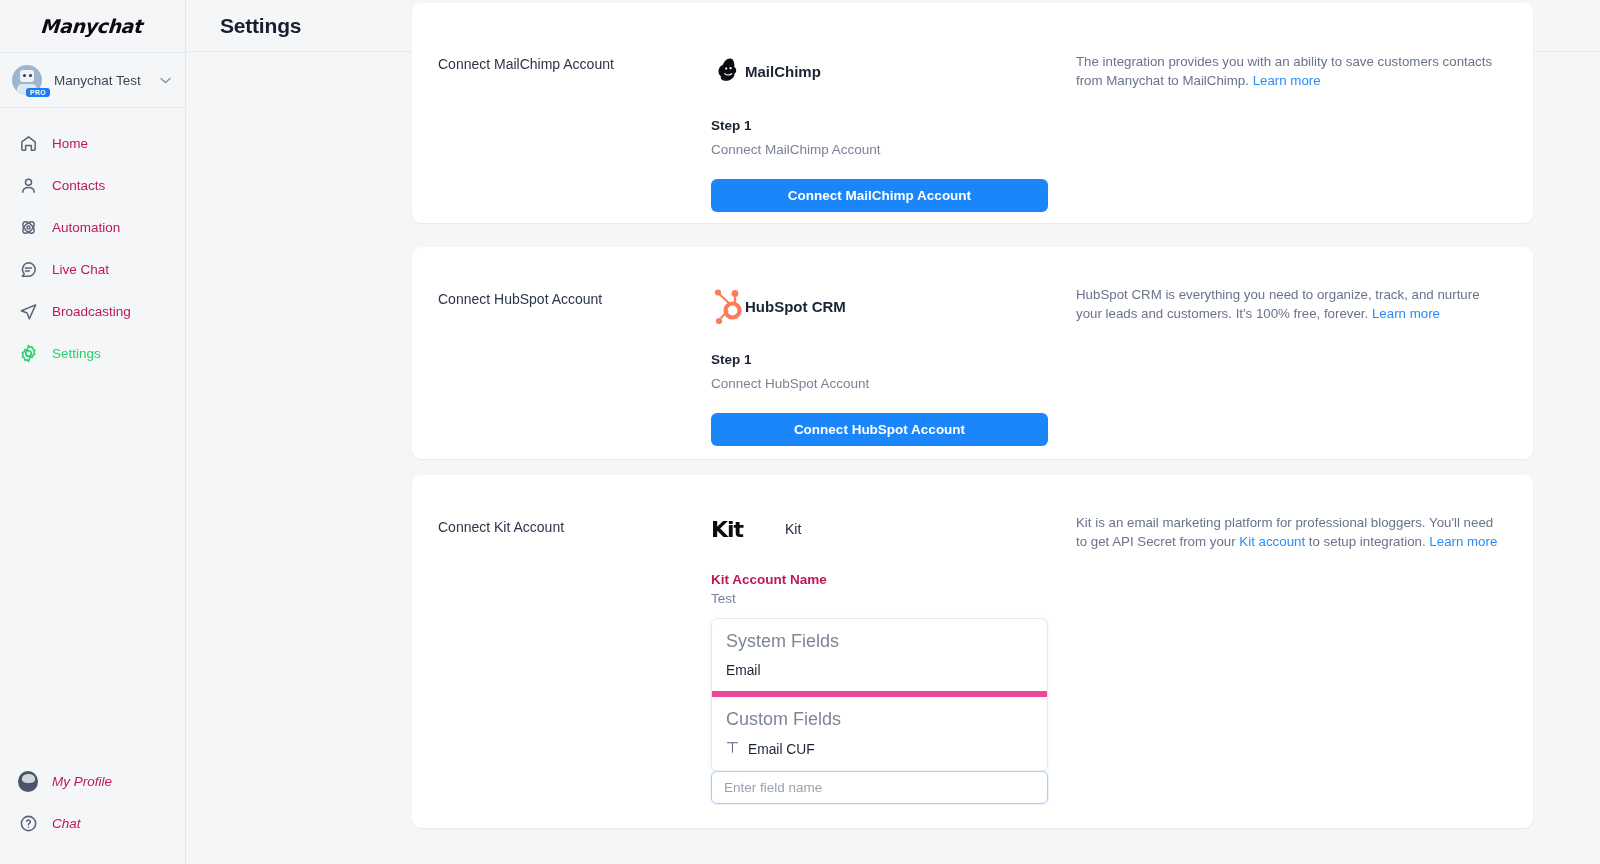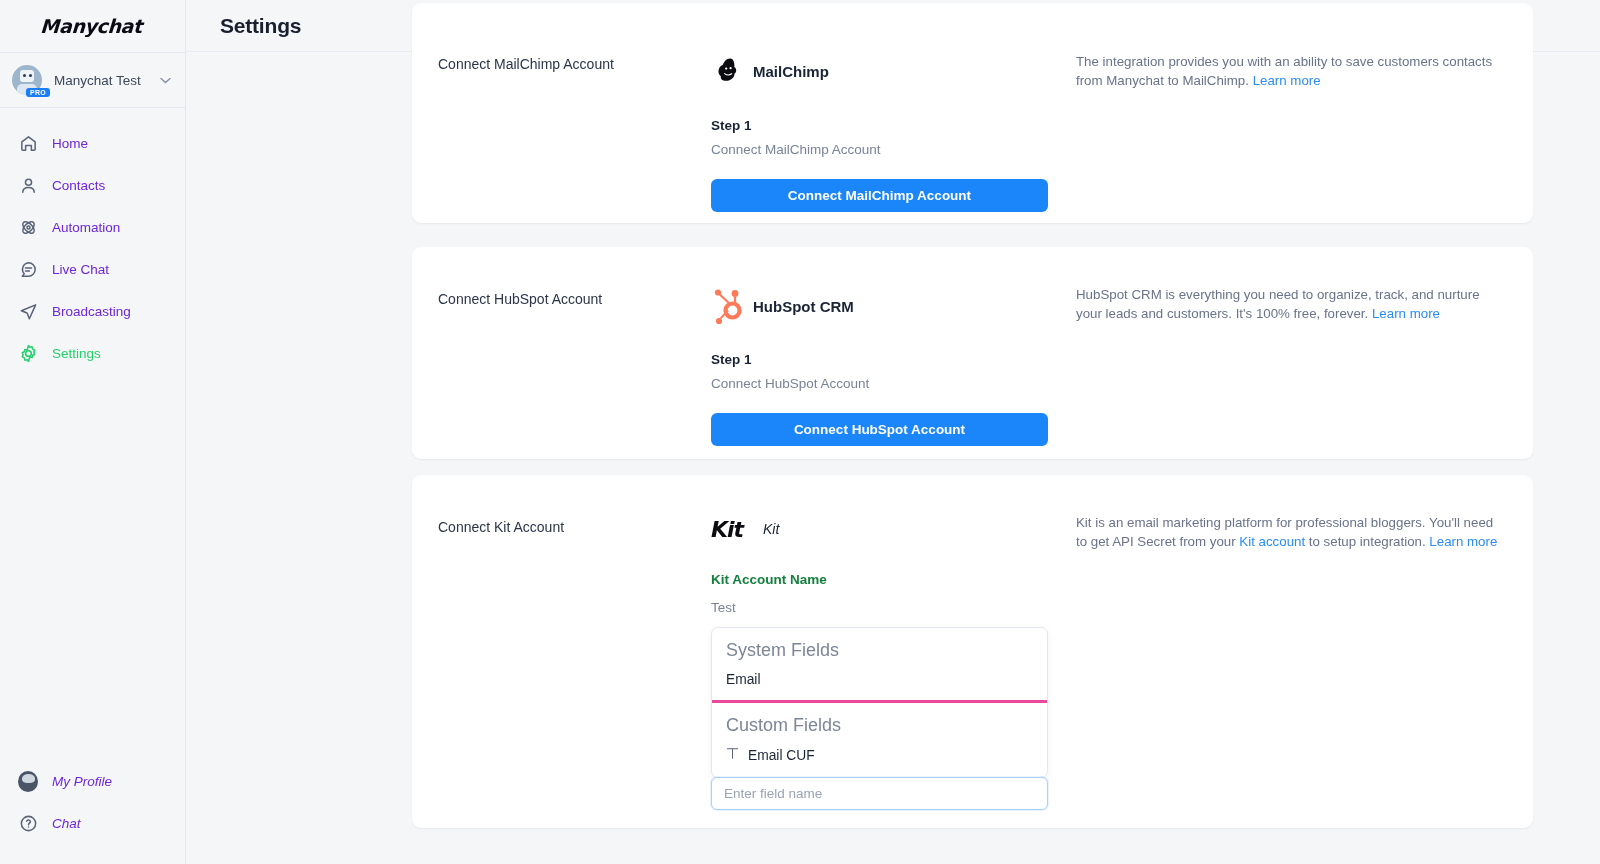--- a/index.html
+++ b/index.html
@@ -57,21 +57,21 @@
     background: #1a7ef8; color: #fff; font-size: 7px; font-weight: bold;
     padding: 1px 4px; border-radius: 3px; letter-spacing: 0.3px;
   }
   .account-name { font-size: 13.5px; color: #3c4858; flex: 1; }
   .chev { color: #8a94a6; font-size: 11px; }
 
   .nav { padding-top: 14px; display: flex; flex-direction: column; }
   .nav-item {
     display: flex; align-items: center; gap: 14px;
     height: 42px; padding-left: 18px; cursor: pointer;
-    color: #6d28d9; font-size: 13.5px;
+    color: #be185d; font-size: 13.5px;
   }
   .nav-item .ico { width: 20px; height: 20px; display: flex; align-items: center; justify-content: center; }
   .nav-item.active { color: #23d16a; }
   .nav-item.active .ico svg { stroke: #23d16a; }
   .nav-item svg { stroke: #5a6478; fill: none; stroke-width: 1.6; }
 
   .nav-bottom { margin-top: auto; padding-bottom: 20px; display: flex; flex-direction: column; font-style: italic; }
   .nav-bottom .nav-item { height: 42px; }
   .mini-avatar {
     width: 21px; height: 21px; border-radius: 50%;
@@ -103,44 +103,44 @@
   .col-left {
     position: absolute; left: 26px; font-size: 14px; color: #2c3648;
   }
   .col-mid { position: absolute; left: 299px; }
   .col-right {
     position: absolute; left: 664px; width: 430px;
     font-size: 13.3px; color: #69738a; line-height: 1.45;
   }
   .link { color: #2a8cf7; text-decoration: none; cursor: pointer; }
 
-  .brand-row { display: flex; align-items: center; gap: 8px; height: 44px; }
+  .brand-row { display: flex; align-items: center; gap: 0; height: 44px; }
   .brand-name { font-size: 15px; font-weight: bold; color: #1b2435; }
 
   .step-title { font-size: 13.5px; font-weight: bold; color: #1b2435; }
   .step-sub { font-size: 13.5px; color: #7a8396; margin-top: 9px; }
 
   .primary-btn {
     width: 337px; height: 33px; background: #1a86f9; color: #fff;
     border: none; border-radius: 6px; font-size: 13.5px; font-weight: bold;
     font-family: "Liberation Sans", sans-serif;
     cursor: pointer; display: flex; align-items: center; justify-content: center;
   }
 
   
-  .field-label { font-size: 13.5px; font-weight: bold; color: #15803d; }
-  .field-value { font-size: 13.5px; color: #7a8396; margin-top: 13px; }
+  .field-label { font-size: 13.5px; font-weight: bold; color: #be185d; }
+  .field-value { font-size: 13.5px; color: #7a8396; margin-top: 4px; }
 
   .dropdown {
     width: 337px; background: #fff;
     border: 1px solid #e3e8ee; border-radius: 7px;
     box-shadow: 0 2px 6px rgba(20,30,50,.06);
     overflow: hidden;
   }
-  .dd-group + .dd-group { border-top: 3px solid #ec4899; }
+  .dd-group + .dd-group { border-top: 6px solid #ec4899; }
   .dd-header { font-size: 18px; color: #7d8697; padding: 12px 14px 7px 14px; }
   .dd-option {
     font-size: 13.8px; color: #1b2435; padding: 4px 14px 13px 14px;
     display: flex; align-items: center; gap: 9px; cursor: pointer;
   }
   .tico { color: #5a6478; font-size: 14px; font-family: "Liberation Serif", serif; }
 
   .field-input {
     width: 337px; height: 33px; margin-top: -1px;
     border: 1px solid #a9d1fb; border-radius: 6px;
@@ -345,21 +345,21 @@
             <a class="link">Learn more</a>
           </div>
         </div>
       </section>
 
       <section class="card" style="top:423px; height:353px;">
         <div class="card-inner">
           <div class="col-left" style="top:44px;">Connect Kit Account</div>
 
           <div class="col-mid" style="top:38px;">
-            <div class="brand-row" style="height:32px; gap:4px;font-style:italic;">
+            <div class="brand-row" style="height:32px; gap:26px;">
               <span class="kit-logo">Kit</span>
               <span class="brand-name" style="font-weight:normal; font-size:14px;">Kit</span>
             </div>
 
             <div style="margin-top:27px;">
               <div class="field-label">Kit Account Name</div>
               <div class="field-value">Test</div>
             </div>
 
             <div class="dropdown" style="margin-top:12px;">

